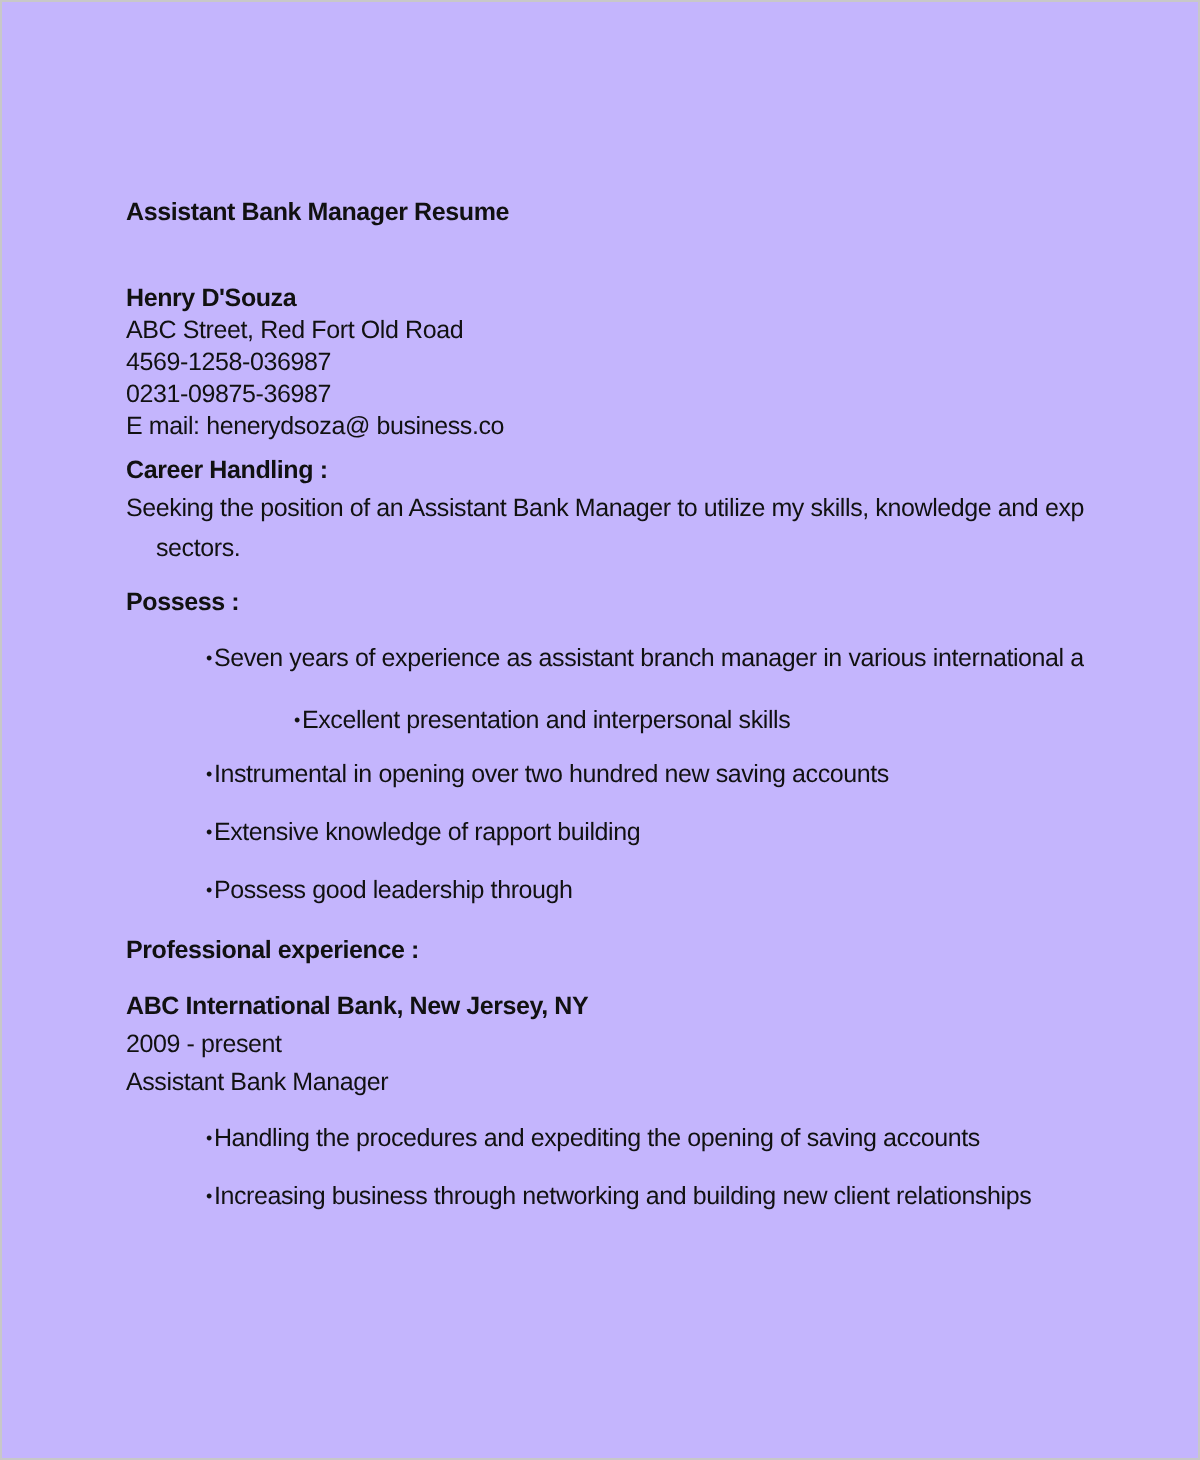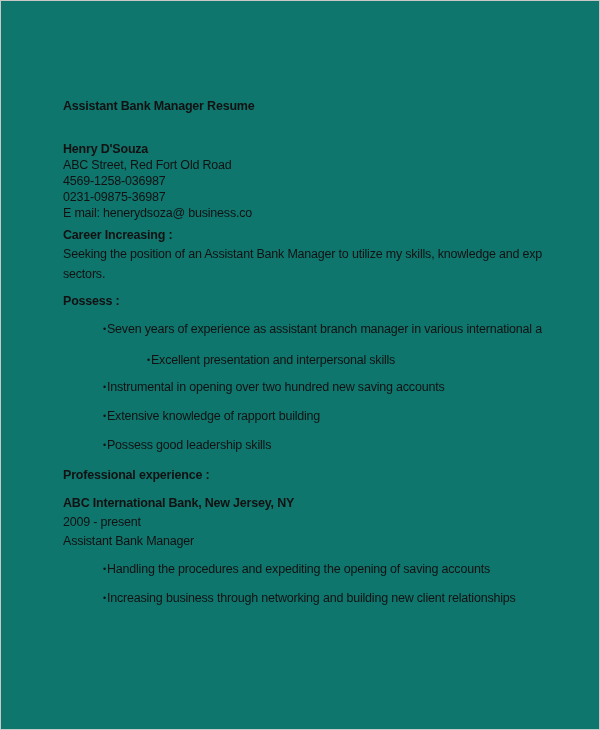--- a/index.html
+++ b/index.html
@@ -1,19 +1,19 @@
 <!DOCTYPE html>
 <html><head>
   <meta charset="utf-8">
   <style>
     html, body { margin: 0; padding: 0; background: #ffffff; }
     body { width: 600px; height: 730px; overflow: hidden; position: relative; }
     .page {
       position: absolute; left: 0; top: 0; width: 598px; height: 728px;
-      border: 1px solid #c8c8c8; background: #0f766e; overflow: hidden;
+      border: 1px solid #c8c8c8; background: #c4b5fd; overflow: hidden;
     }
     .content {
       position: absolute; left: 62px; top: 0; width: 479px; height: 730px;
       overflow: hidden;
       font-family: "Liberation Sans", sans-serif; color: #111;
       font-size: 12.5px; letter-spacing: -0.2px;
     }
     .line { position: absolute; left: 0; white-space: nowrap; line-height: 15px; }
     .bold { font-weight: bold; }
     .bullet { left: 40px; }
@@ -25,30 +25,30 @@
 <div class="page">
   <div class="content">
     <div class="line bold" style="top:98px;">Assistant Bank Manager Resume</div>
 
     <div class="line bold" style="top:141px;">Henry D'Souza</div>
     <div class="line" style="top:157px;">ABC Street, Red Fort Old Road</div>
     <div class="line" style="top:173px;">4569-1258-036987</div>
     <div class="line" style="top:189px;">0231-09875-36987</div>
     <div class="line" style="top:205px;">E mail: henerydsoza@ business.co</div>
 
-    <div class="line bold" style="top:227px;">Career Increasing :</div>
+    <div class="line bold" style="top:227px;">Career Handling :</div>
     <div class="line" style="top:246px;">Seeking the position of an Assistant Bank Manager to utilize my skills, knowledge and experience in banking</div>
-    <div class="line" style="top:266px;">sectors.</div>
+    <div class="line" style="top:266px;margin-left:15px;">sectors.</div>
 
     <div class="line bold" style="top:293px;">Possess :</div>
     <div class="line bullet" style="top:321px;">Seven years of experience as assistant branch manager in various international and</div>
     <div class="line bullet" style="top:352px;margin-left:44px;">Excellent presentation and interpersonal skills</div>
     <div class="line bullet" style="top:379px;">Instrumental in opening over two hundred new saving accounts</div>
     <div class="line bullet" style="top:408px;">Extensive knowledge of rapport building</div>
-    <div class="line bullet" style="top:437px;">Possess good leadership skills</div>
+    <div class="line bullet" style="top:437px;">Possess good leadership through</div>
 
     <div class="line bold" style="top:495px;">ABC International Bank, New Jersey, NY</div>
     <div class="line bold" style="top:467px;">Professional experience :</div>
     <div class="line" style="top:514px;">2009 - present</div>
     <div class="line" style="top:533px;">Assistant Bank Manager</div>
     <div class="line bullet" style="top:561px;">Handling the procedures and expediting the opening of saving accounts</div>
     <div class="line bullet" style="top:590px;">Increasing business through networking and building new client relationships</div>
   </div>
 </div>
 

